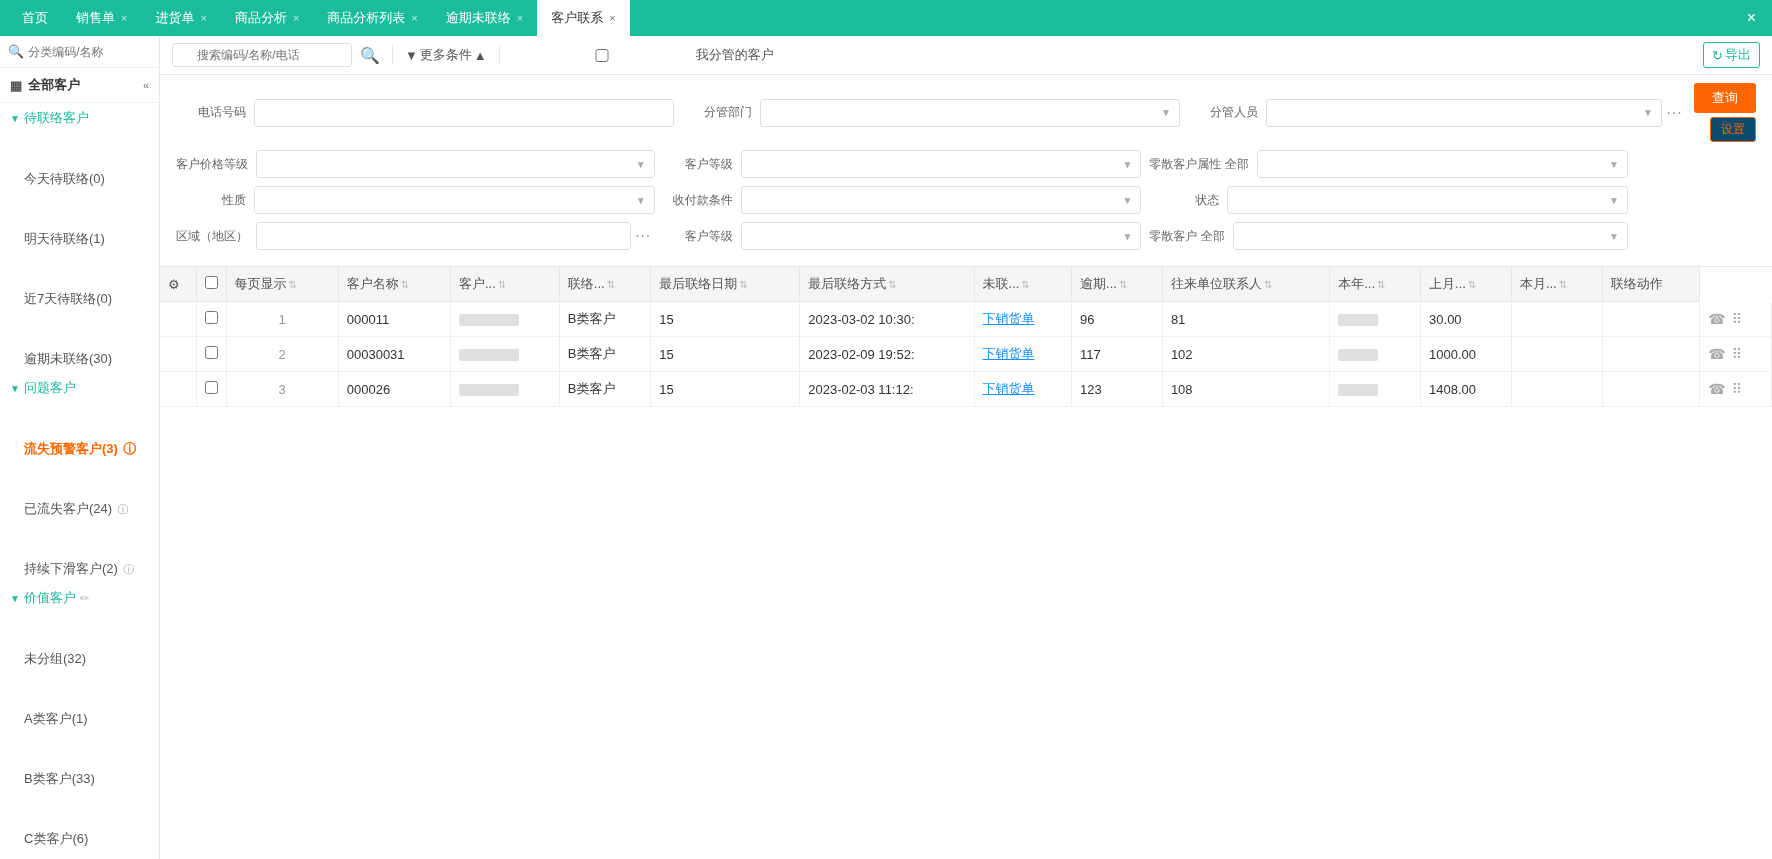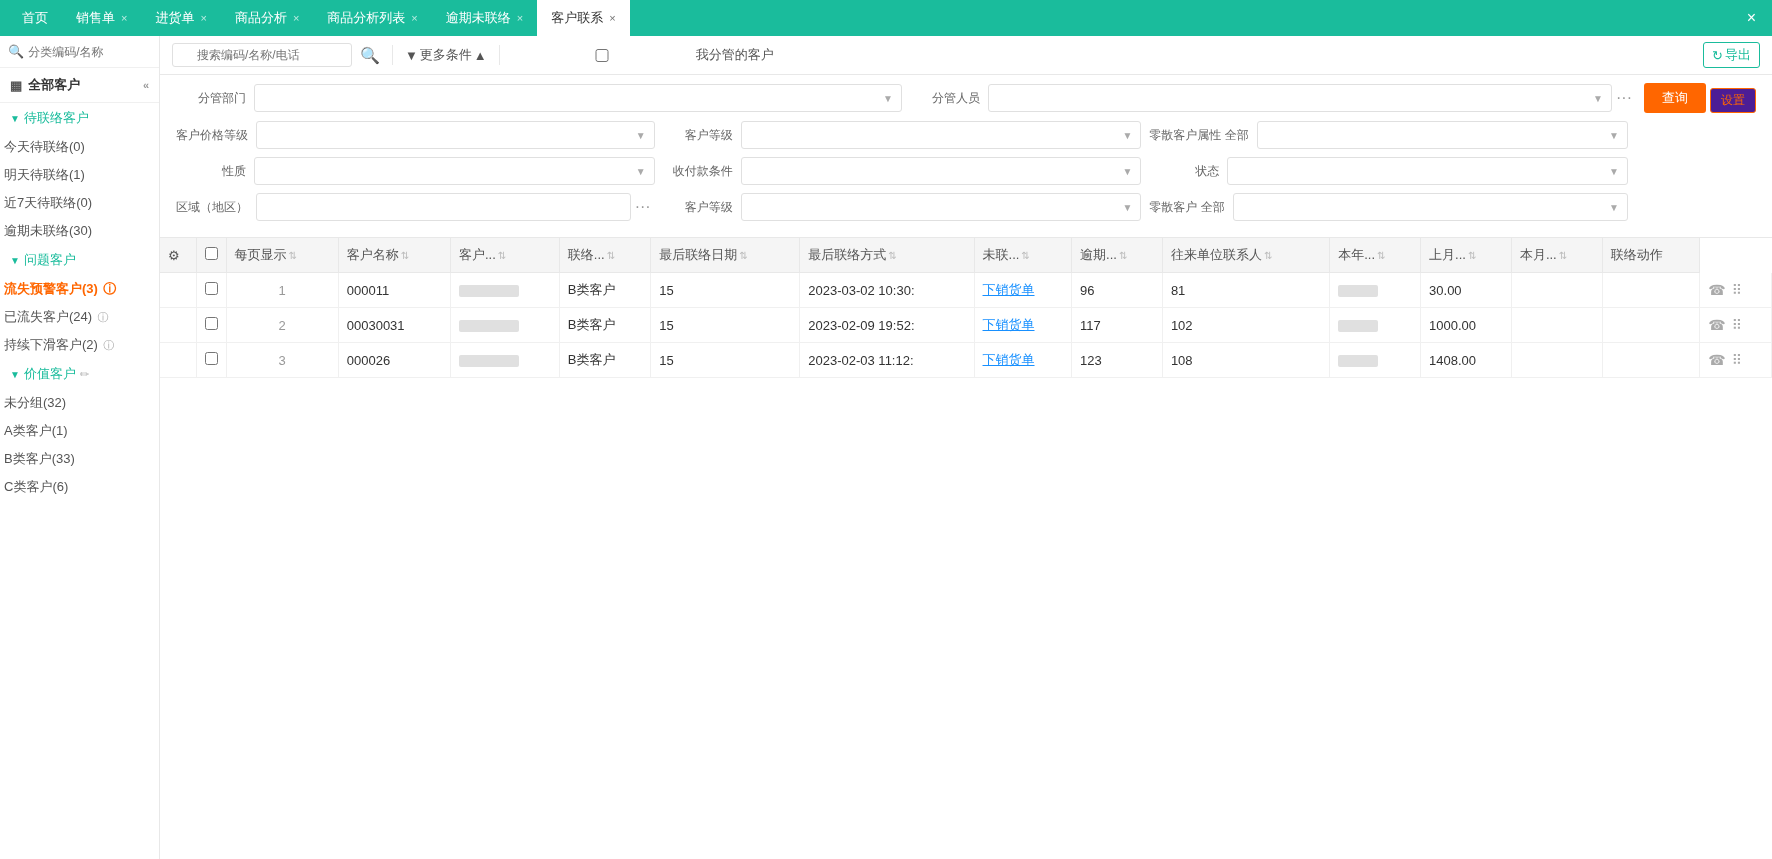--- a/index.html
+++ b/index.html
@@ -115,25 +115,26 @@
       align-items: center;
       color: #1abc9c;
       font-size: 12px;
       cursor: pointer;
     }
     .sidebar-group-header .arrow {
       margin-right: 4px;
       font-size: 10px;
     }
     .sidebar-item {
-      padding: 5px 10px 5px 4px;
+      padding: 5px 10px 5px 24px;
       cursor: pointer;
       color: #555;
       font-size: 12px;
       white-space: nowrap;
+      margin-top: 32px;
     }
     .sidebar-item.active {
       color: #ff6600;
       font-weight: bold;
     }
     .tooltip-box {
       background: #fff;
       border: 1px solid #e0e0e0;
       border-radius: 3px;
       padding: 6px 10px;
@@ -278,25 +279,25 @@
       white-space: nowrap;
     }
     .settings-btn {
       color: #ff6600;
       border: 1px solid #ff6600;
       border-radius: 3px;
       padding: 3px 10px;
       cursor: pointer;
       font-size: 12px;
       white-space: nowrap;
-      background: #4c1d95;
+      background: #0c4a6e;
     }
     .filter-actions {
       display: flex;
-      flex-direction: row;
+      flex-direction: column;
       gap: 4px;
       align-items: flex-end;
     }
 
     
     .table-container {
       flex: 1;
       overflow: auto;
       background: white;
       margin: 0;
@@ -518,20 +519,24 @@
         <div class="export-btn">
           <span>↻</span>
           <span>导出</span>
         </div>
       </div>
     </div>
 
     <div class="advanced-filter">
 
       <div class="filter-row">
+        <div class="filter-field">
+          <span class="filter-label">电话号码</span>
+          <input class="filter-input" type="text" style="">
+        </div>
         <div class="filter-field">
           <span class="filter-label">分管部门</span>
           <div class="filter-select">
             <span></span>
             <span class="down-arrow">▼</span>
           </div>
         </div>
         <div class="filter-field">
           <span class="filter-label">分管人员</span>
           <div class="filter-select">

